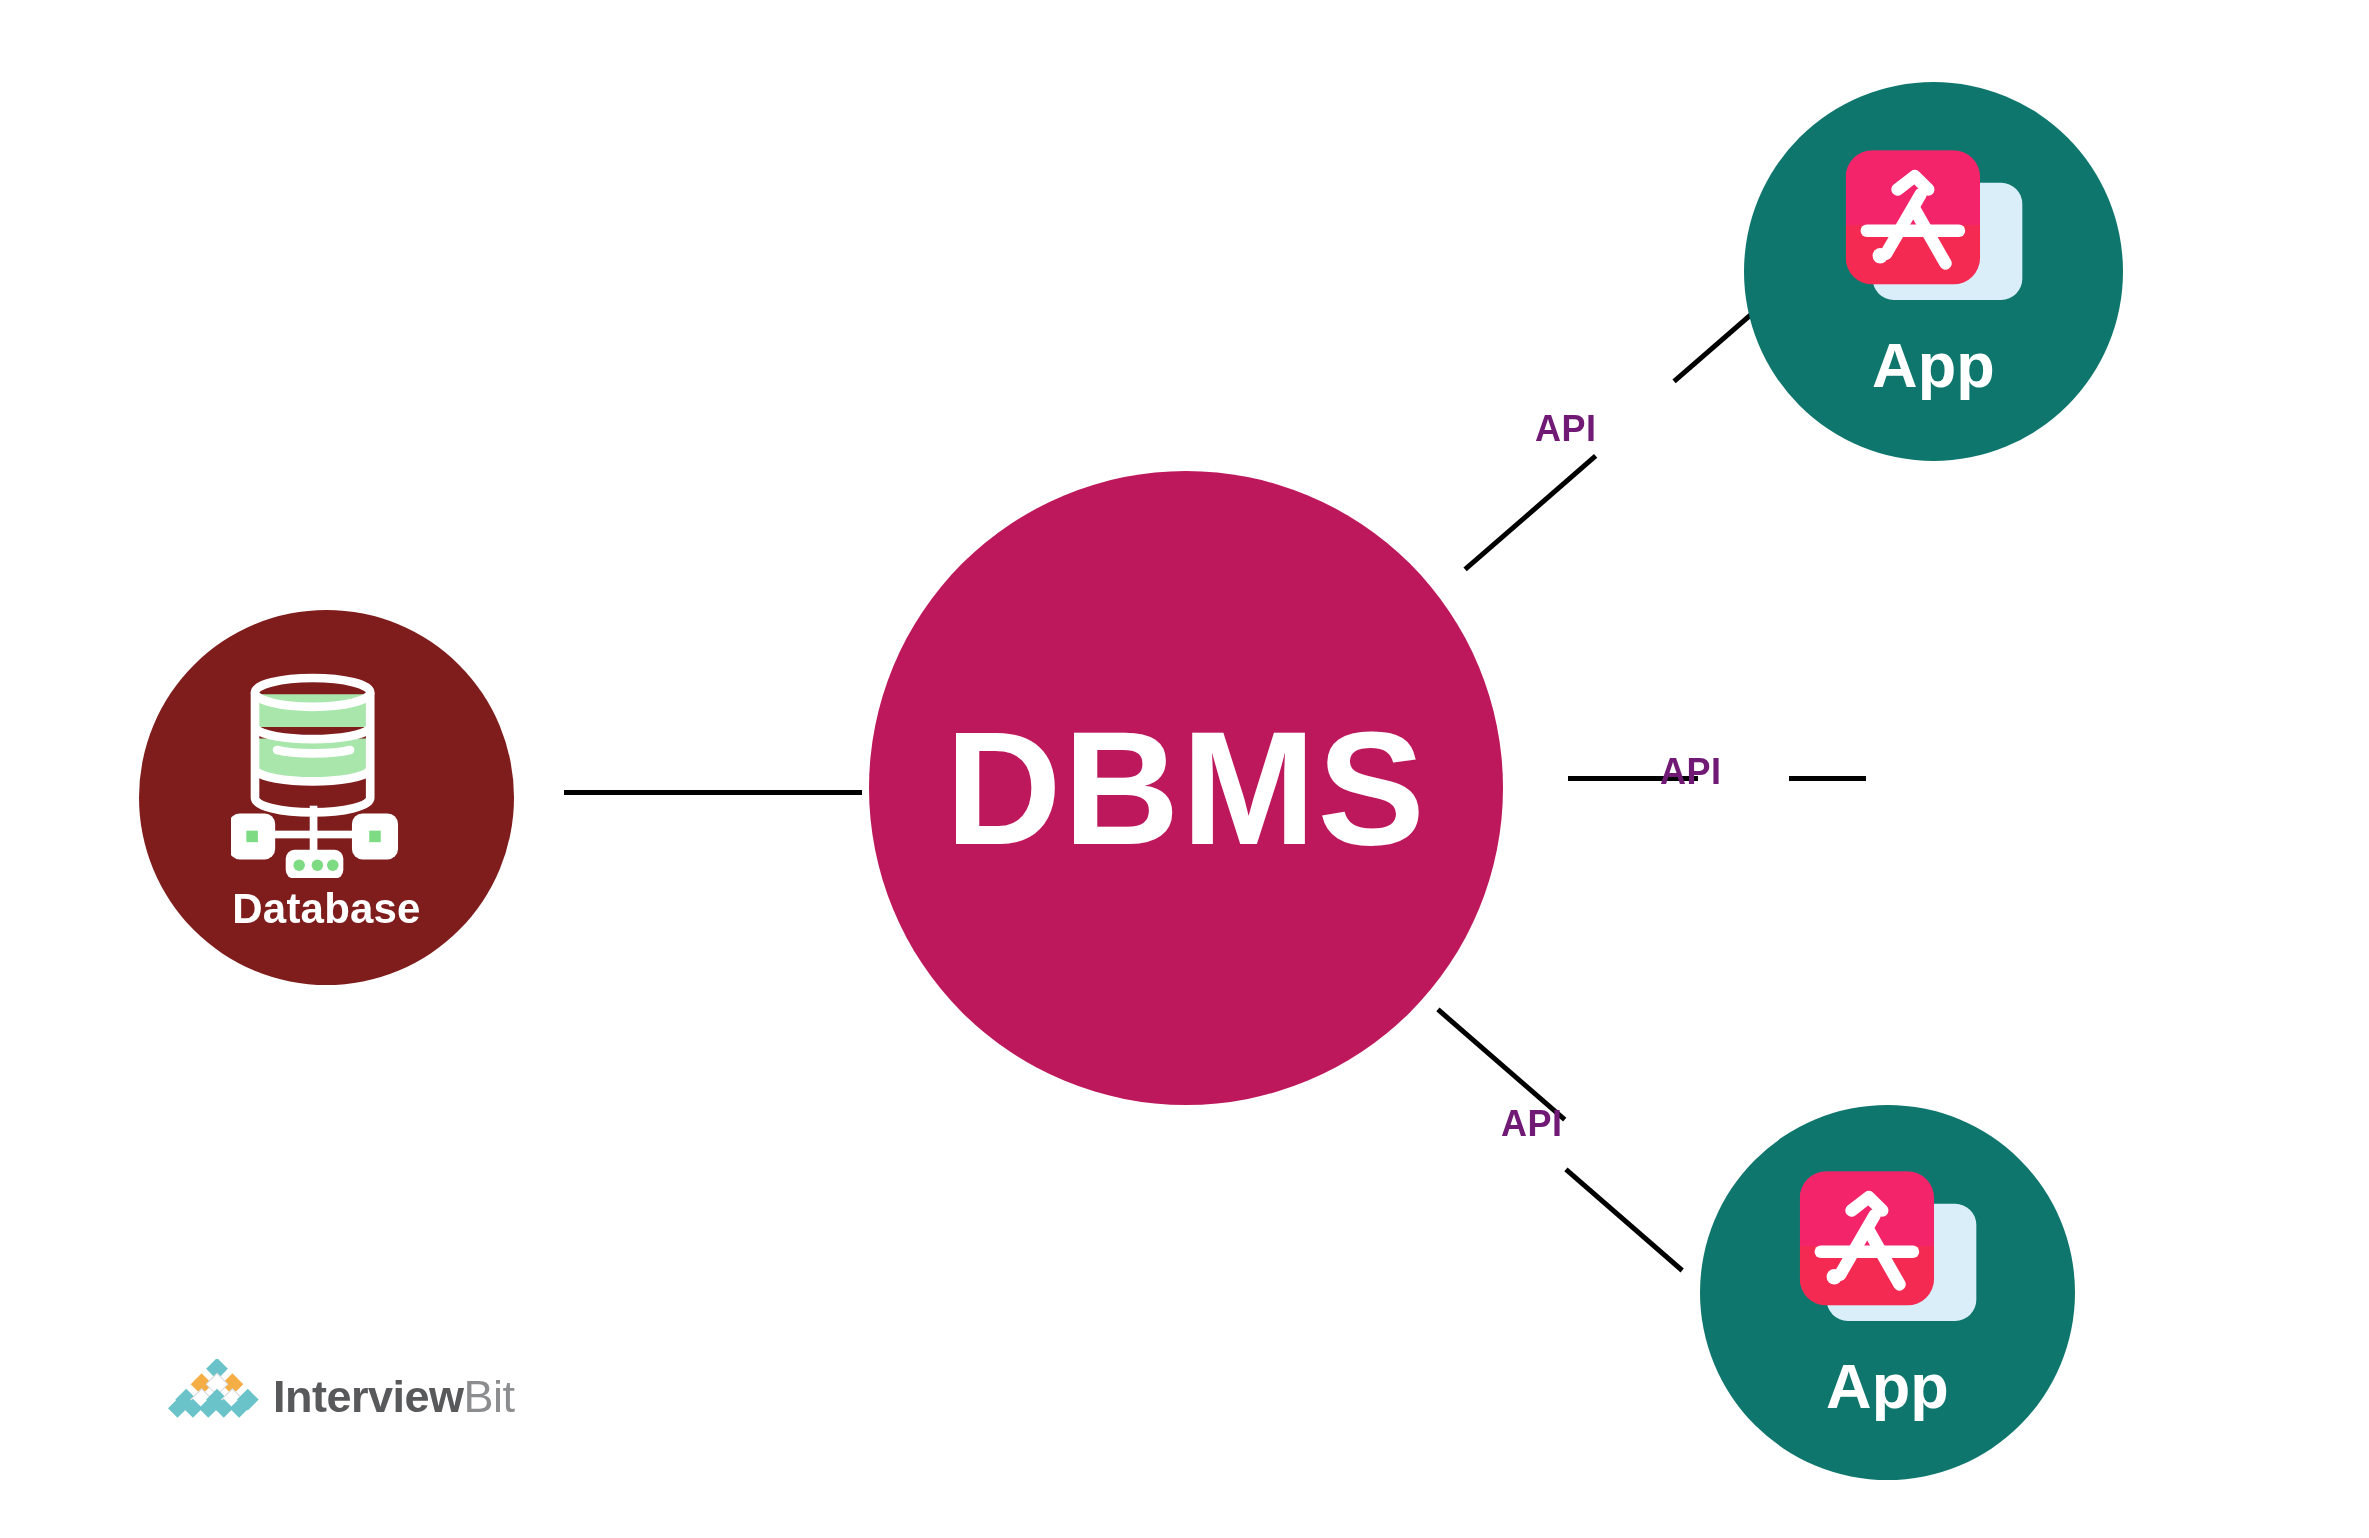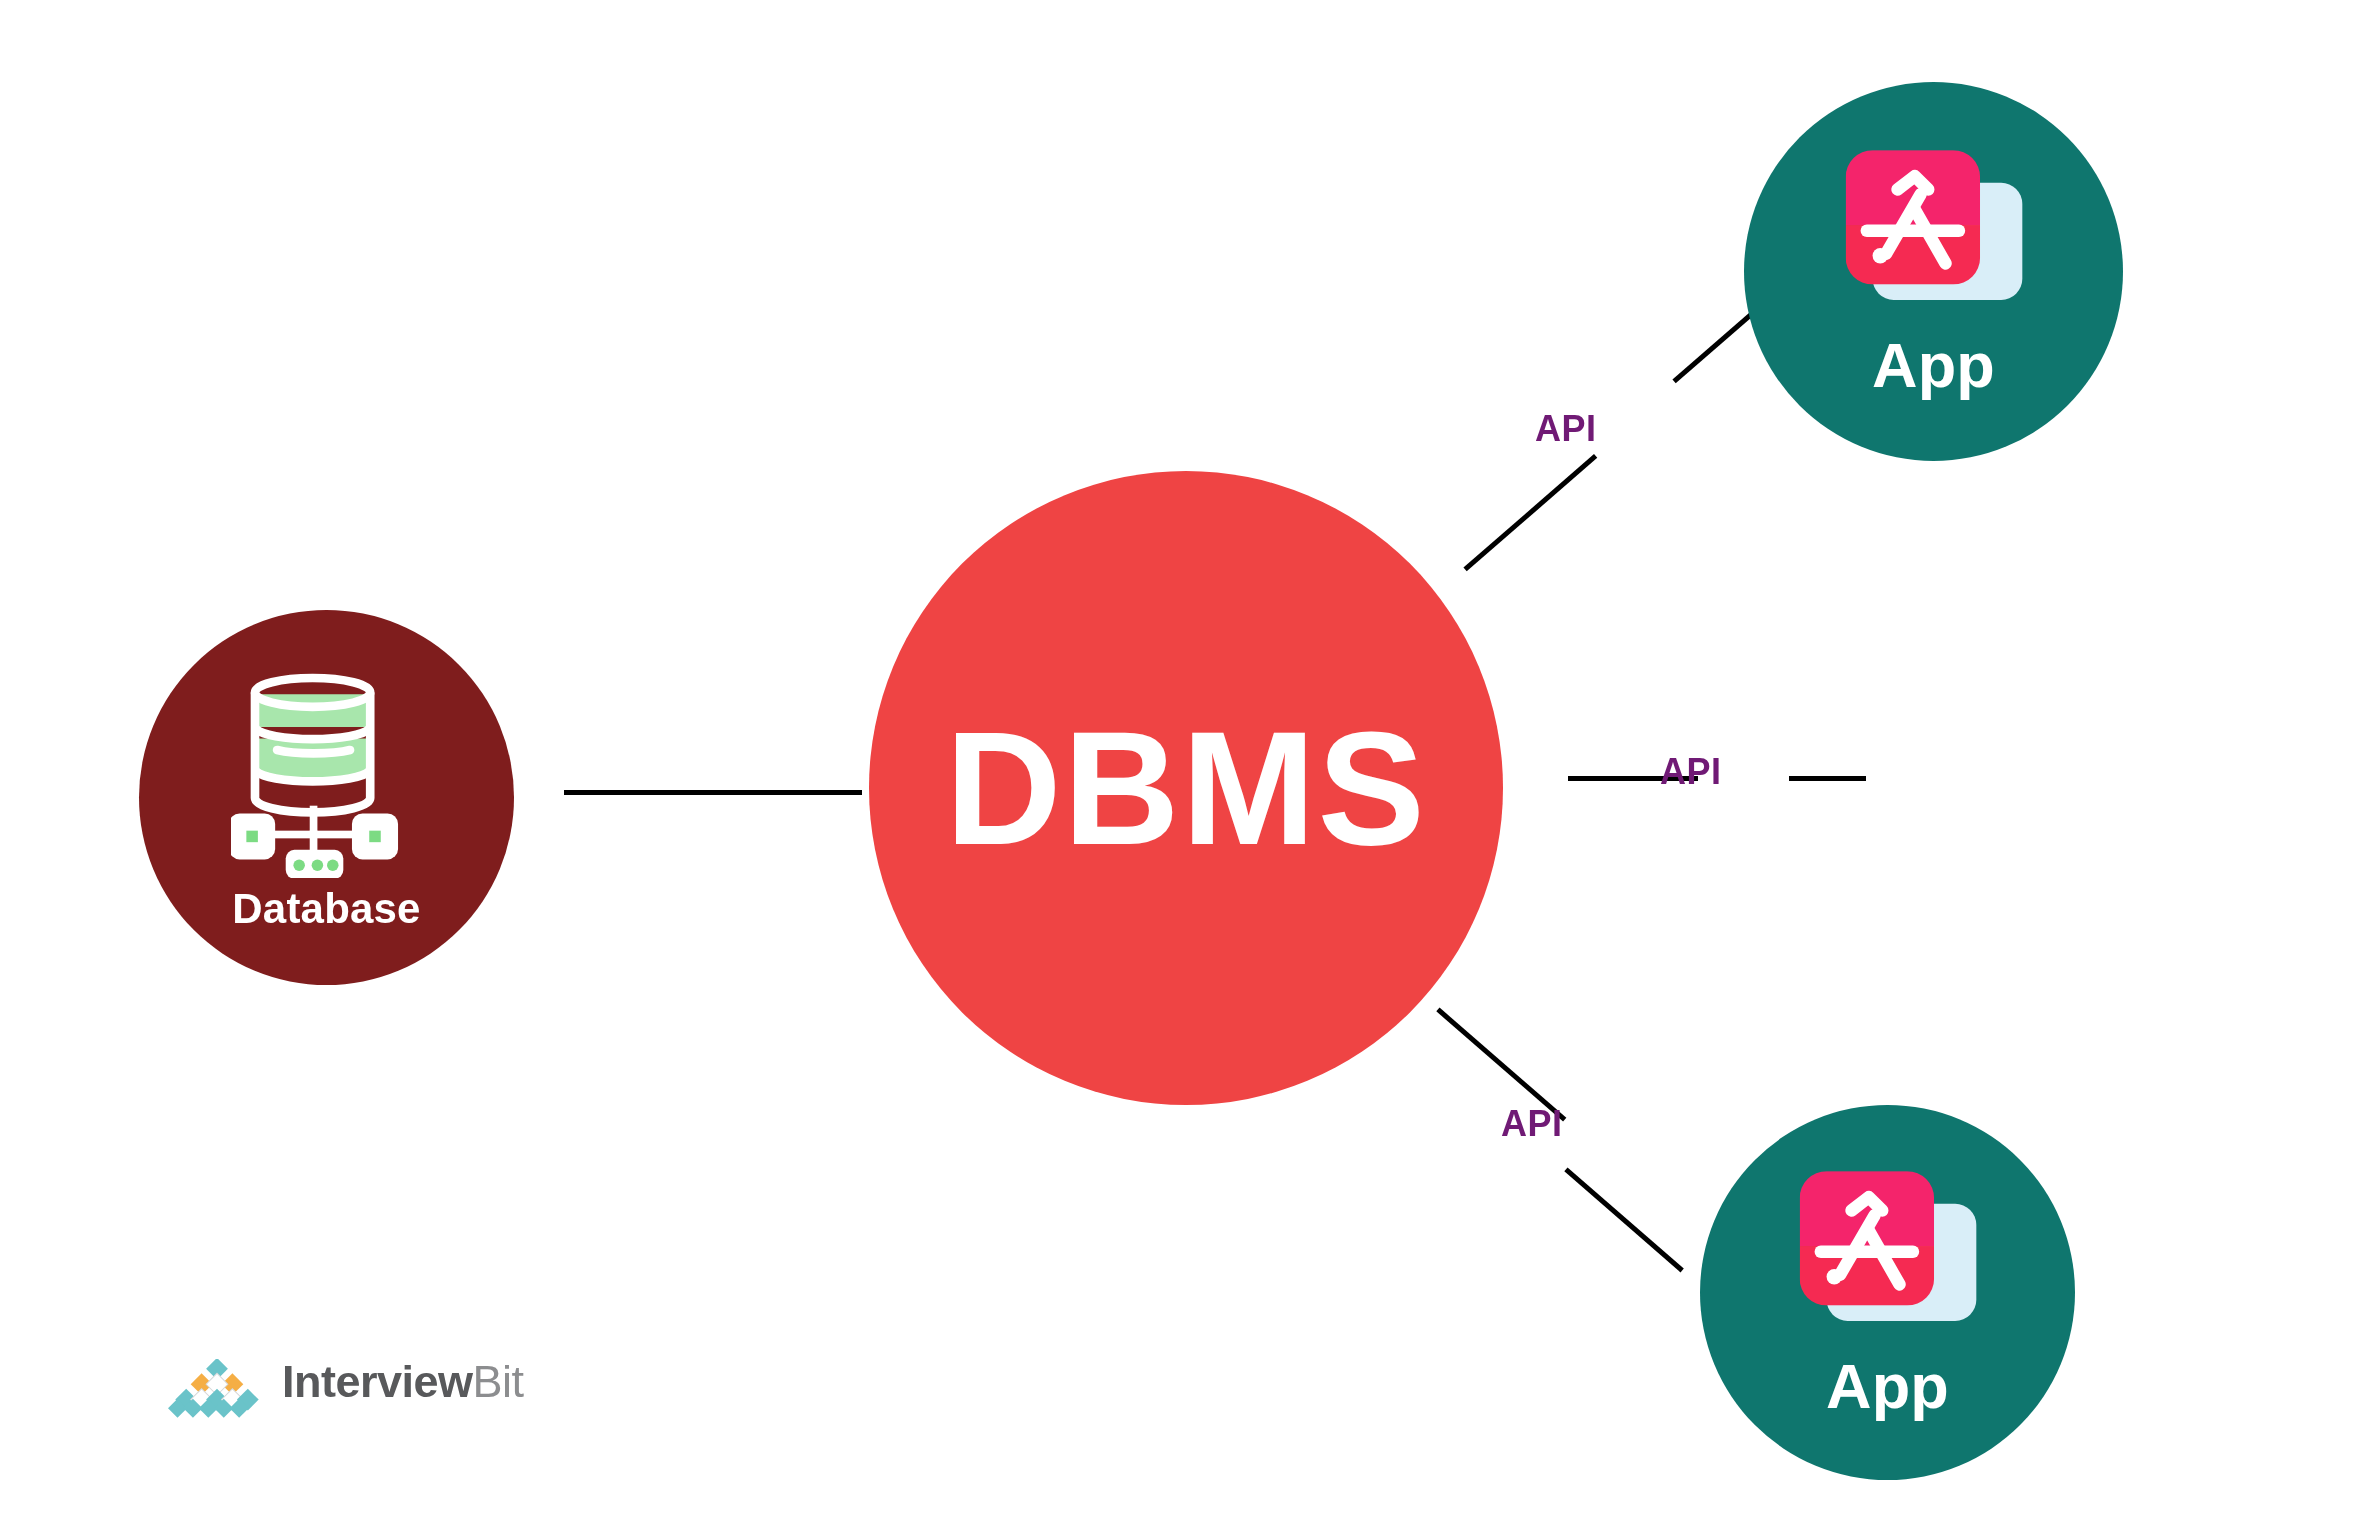--- a/index.html
+++ b/index.html
@@ -51,21 +51,21 @@
     position: relative;
     margin-top: 5.8px;
   }
 
   
   #node-dbms {
     left: 869px;
     top: 471px;
     width: 634px;
     height: 634px;
-    background: #ef4444;
+    background: #be185d;
   }
   #node-dbms .node-label {
     font-size: 161px;
     letter-spacing: 1.9px;
   }
 
   
   .node-teal { background: #0f766e; }
   #node-app-top {
     left: 1744px;
@@ -115,22 +115,22 @@
     letter-spacing: 0.5px;
     white-space: nowrap;
   }
 
   
   #logo {
     position: absolute;
     left: 165px;
     top: 1359px;
     display: flex;
-    align-items: flex-start;
-    gap: 13px;
+    align-items: flex-end;
+    gap: 4px;
   }
   .logo-mark { width: 104px; height: 60px; }
   .logo-text {
     font-size: 45px;
     letter-spacing: -0.5px;
     line-height: 1;
   }
   .logo-text .tx-interview { color: #58595B; font-weight: bold; }
   .logo-text .tx-bit { color: #8C8D8F; font-weight: normal; }
 </style>

